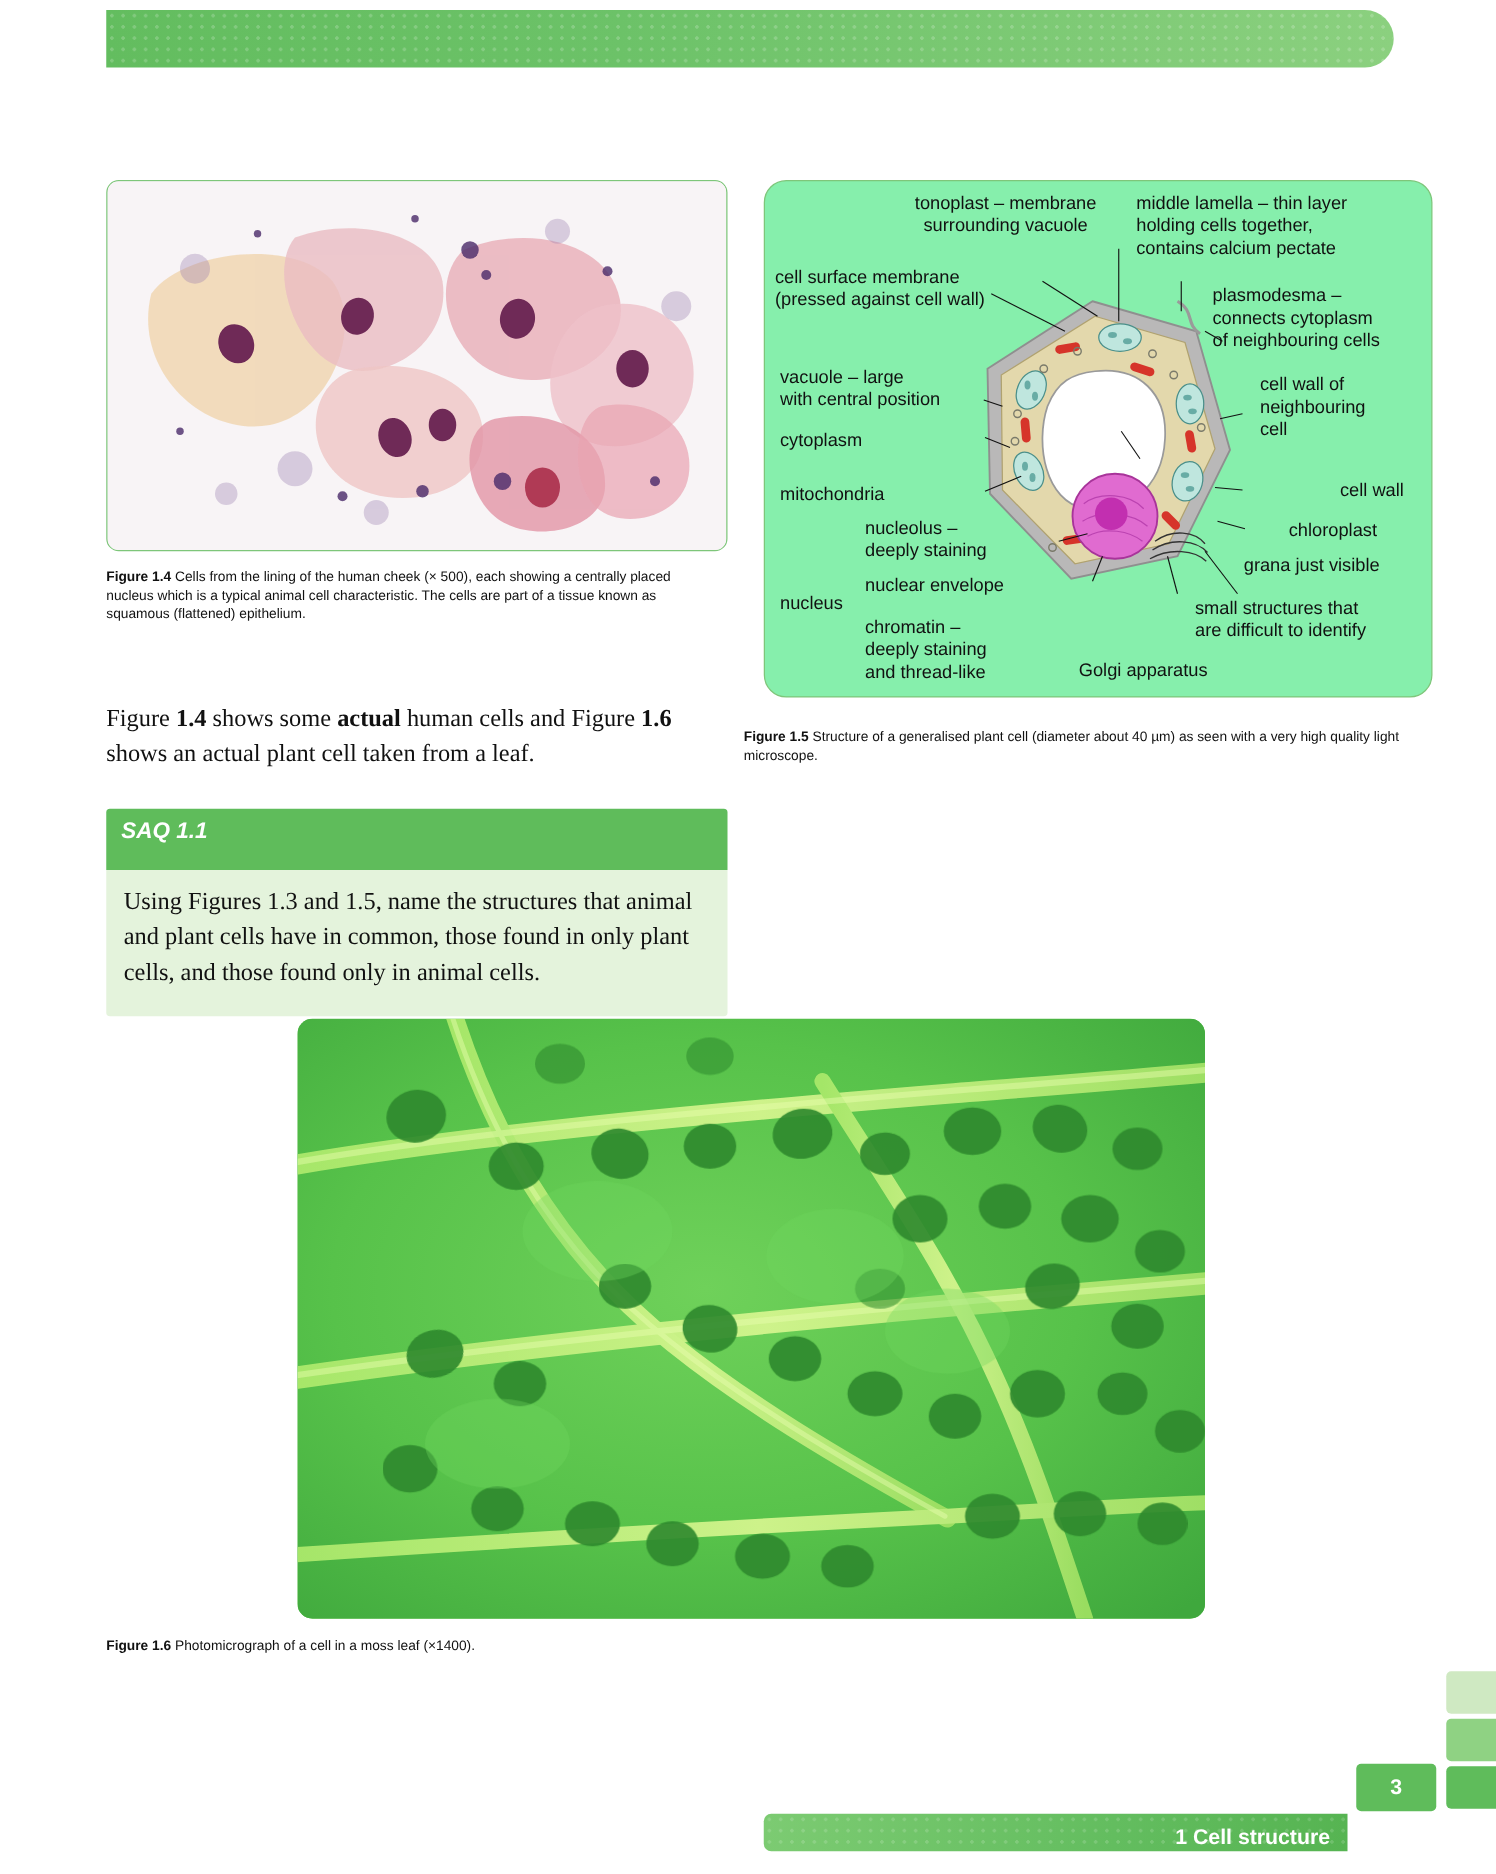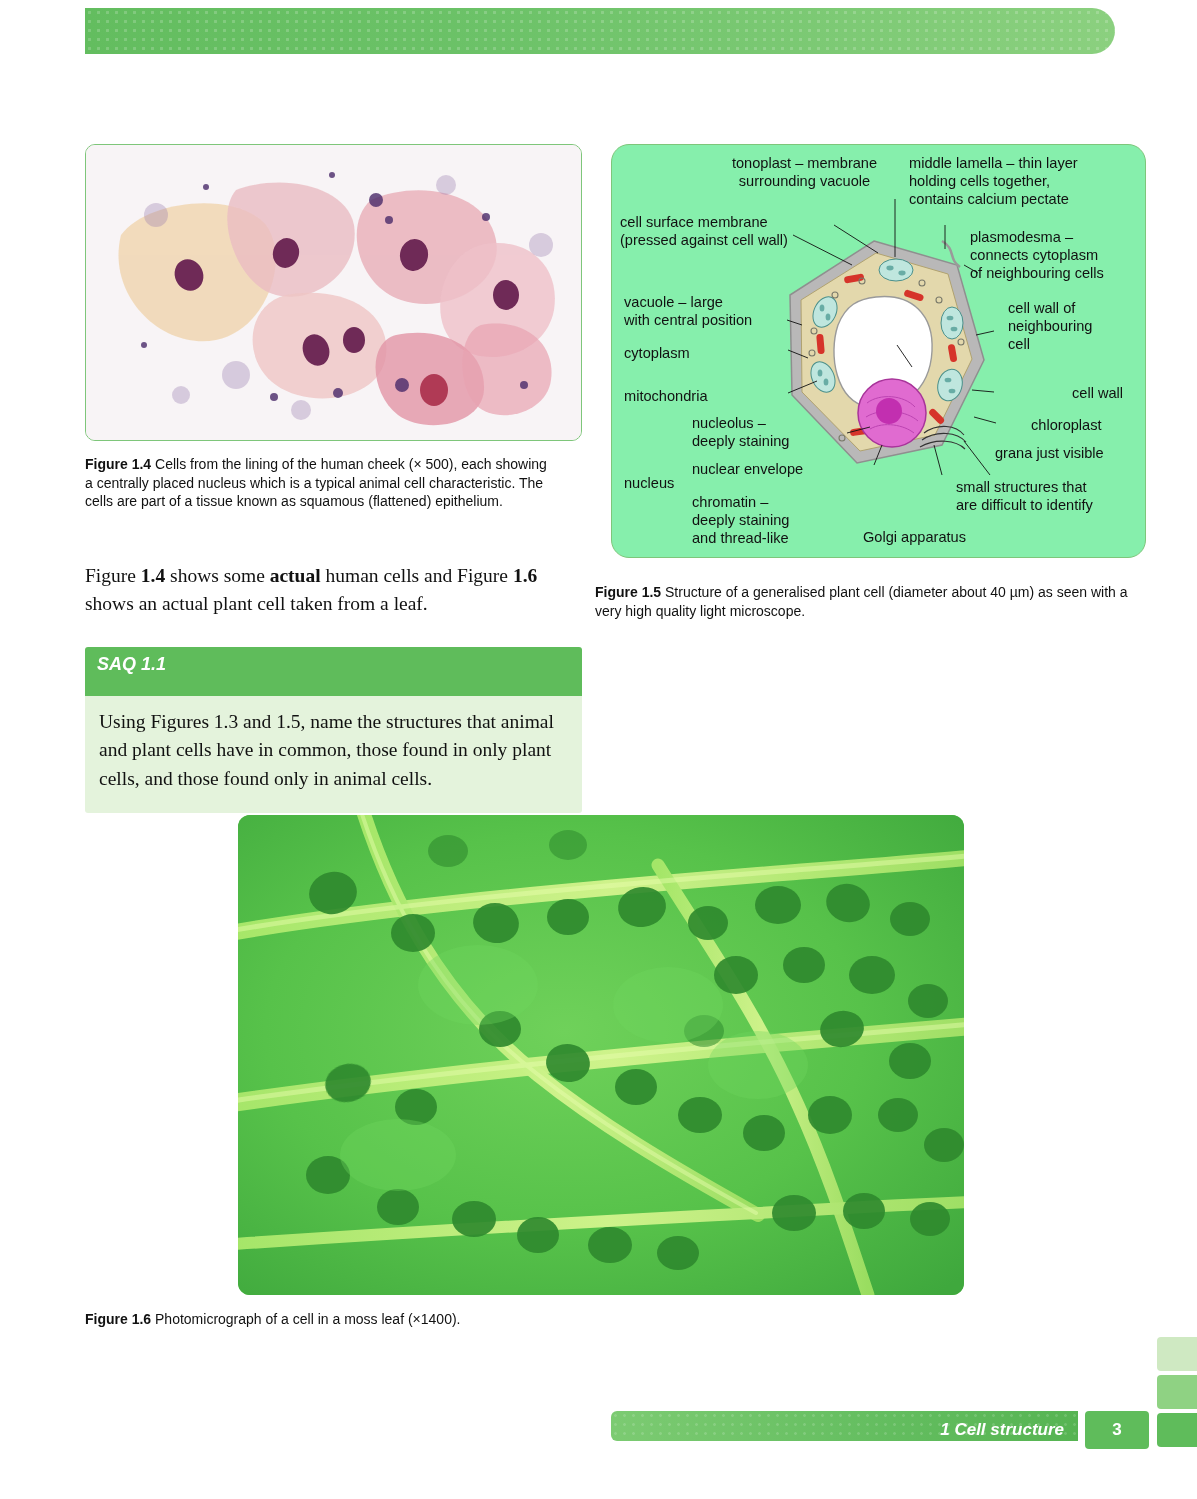--- a/index.html
+++ b/index.html
@@ -48,21 +48,21 @@
     height: 295px;
     border: 1px solid #7ec67a;
     border-radius: 10px;
     overflow: hidden;
     background: #f7f3f5;
   }
 
   
   .caption {
     position: absolute;
-    font-size: 14px;
+    font-size: 11px;
     line-height: 1.33;
     color: #111;
   }
   .caption b { font-weight: bold; }
 
   .body-text {
     position: absolute;
     font-family: "Liberation Serif", serif;
     font-size: 19.5px;
     line-height: 1.42;
@@ -125,26 +125,25 @@
     height: 480px;
     border-radius: 12px;
     overflow: hidden;
     background: #5cc04c;
   }
 
   
   .footer-bar {
     position: absolute;
     left: 611px;
-    top: 1411px;
+    top: 1451px;
     width: 467px;
     height: 30px;
     background: linear-gradient(90deg, #7ccb72 0%, #63bd5f 60%, #56b452 100%);
     border-radius: 6px 0 0 6px;
-    font-style: italic;
   }
   .footer-bar::after {
     content: "";
     position: absolute;
     inset: 0;
     border-radius: 6px 0 0 6px;
     background-image: radial-gradient(circle, rgba(255,255,255,0.3) 1.3px, transparent 1.5px);
     background-size: 9px 9px;
     opacity: 0.5;
   }

